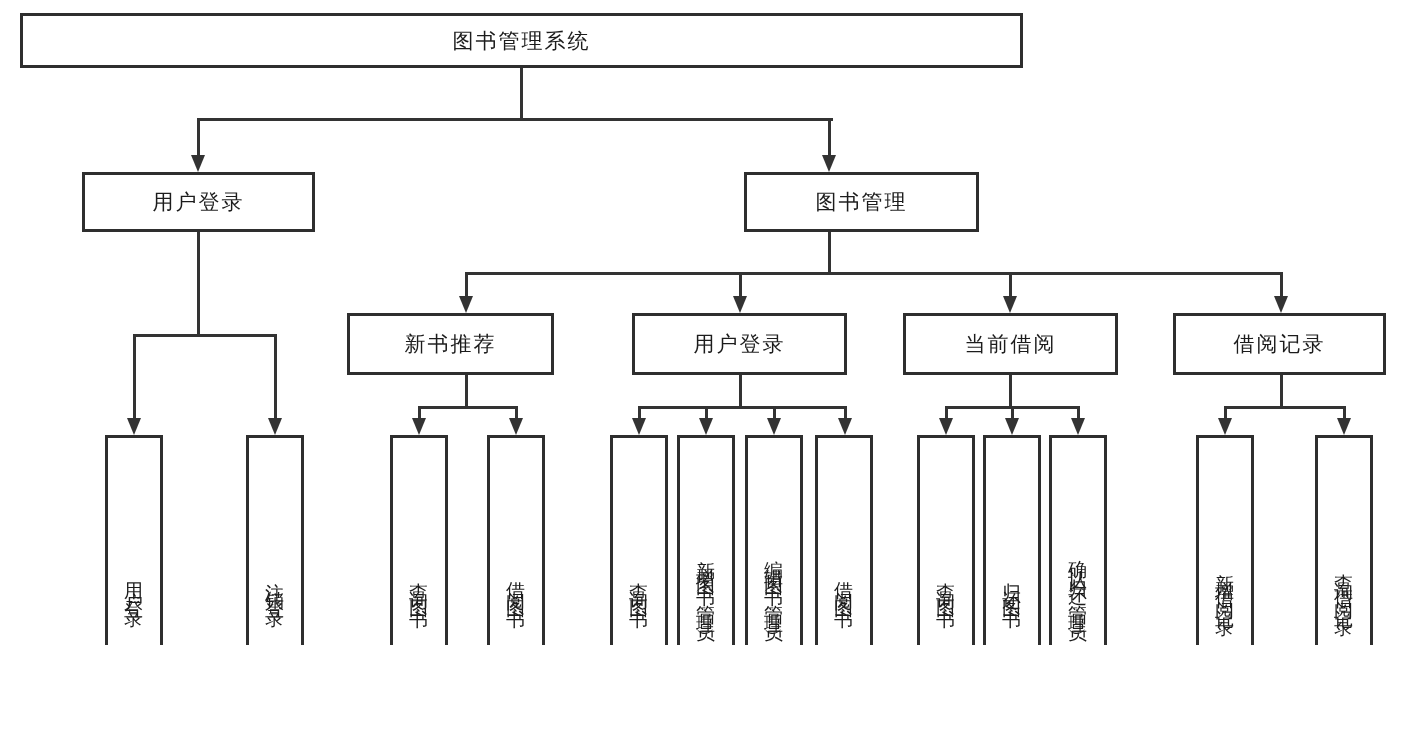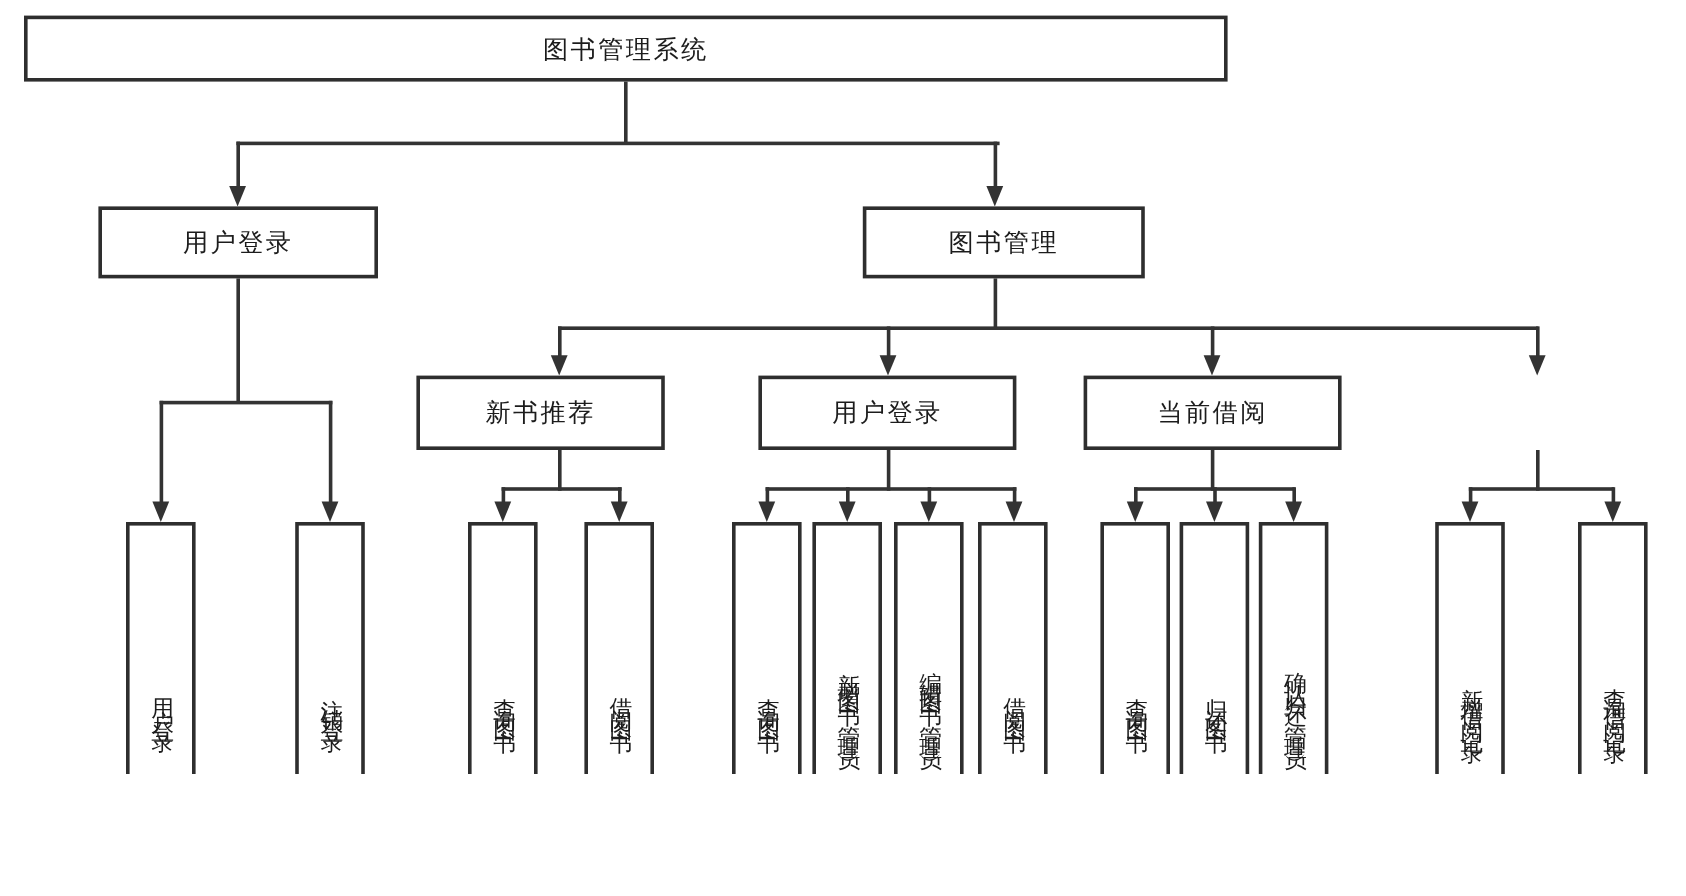--- a/index.html
+++ b/index.html
@@ -1,21 +1,21 @@
 <!DOCTYPE html>
 <html><head>
 <meta charset="utf-8">
 <style>
   html, body { margin: 0; padding: 0; background: #ffffff; }
   .canvas {
     position: relative;
     width: 1405px;
     height: 645px;
     background: #ffffff;
-    font-family: Liberation Mono, monospace;
+    font-family: Liberation Sans, sans-serif;
     overflow: hidden;
   }
   .box {
     position: absolute;
     box-sizing: border-box;
     background: #ffffff;
     border: 3px solid #2e2e2e;
     display: flex;
     align-items: center;
     justify-content: center;
@@ -61,21 +61,21 @@
   <div class="line v" style="left:520px;top:68px;height:52px"></div>
   <div class="line h3" style="left:197px;top:118px;width:636px"></div>
   <div class="line v" style="left:197px;top:118px;height:40px"></div>
   <div class="line v" style="left:828px;top:118px;height:40px"></div>
   <div class="arrow" style="left:191px;top:155px"></div>
   <div class="arrow" style="left:822px;top:155px"></div>
 
   <div class="box" style="left:82px;top:172px;width:233px;height:60px">
     <span class="lbl">用户登录</span>
   </div>
-  <div class="box" style="left:719px;top:172px;width:235px;height:60px">
+  <div class="box" style="left:744px;top:172px;width:235px;height:60px">
     <span class="lbl">图书管理</span>
   </div>
 
   <div class="line v" style="left:197px;top:232px;height:104px"></div>
   <div class="line h3" style="left:133px;top:334px;width:144px"></div>
   <div class="line v" style="left:133px;top:334px;height:88px"></div>
   <div class="line v" style="left:274px;top:334px;height:88px"></div>
   <div class="arrow" style="left:127px;top:418px"></div>
   <div class="arrow" style="left:268px;top:418px"></div>
 
@@ -91,20 +91,23 @@
   <div class="arrow" style="left:1274px;top:296px"></div>
 
   <div class="box" style="left:347px;top:313px;width:207px;height:62px">
     <span class="lbl">新书推荐</span>
   </div>
   <div class="box" style="left:632px;top:313px;width:215px;height:62px">
     <span class="lbl">用户登录</span>
   </div>
   <div class="box" style="left:903px;top:313px;width:215px;height:62px">
     <span class="lbl">当前借阅</span>
+  </div>
+  <div class="box" style="left:1173px;top:313px;width:213px;height:62px">
+    <span class="lbl">借阅记录</span>
   </div>
 
   <div class="line v" style="left:465px;top:375px;height:34px"></div>
   <div class="line h3" style="left:418px;top:406px;width:100px"></div>
   <div class="line v" style="left:418px;top:406px;height:15px"></div>
   <div class="line v" style="left:515px;top:406px;height:15px"></div>
   <div class="arrow" style="left:412px;top:418px"></div>
   <div class="arrow" style="left:509px;top:418px"></div>
 
   <div class="line v" style="left:739px;top:375px;height:34px"></div>

